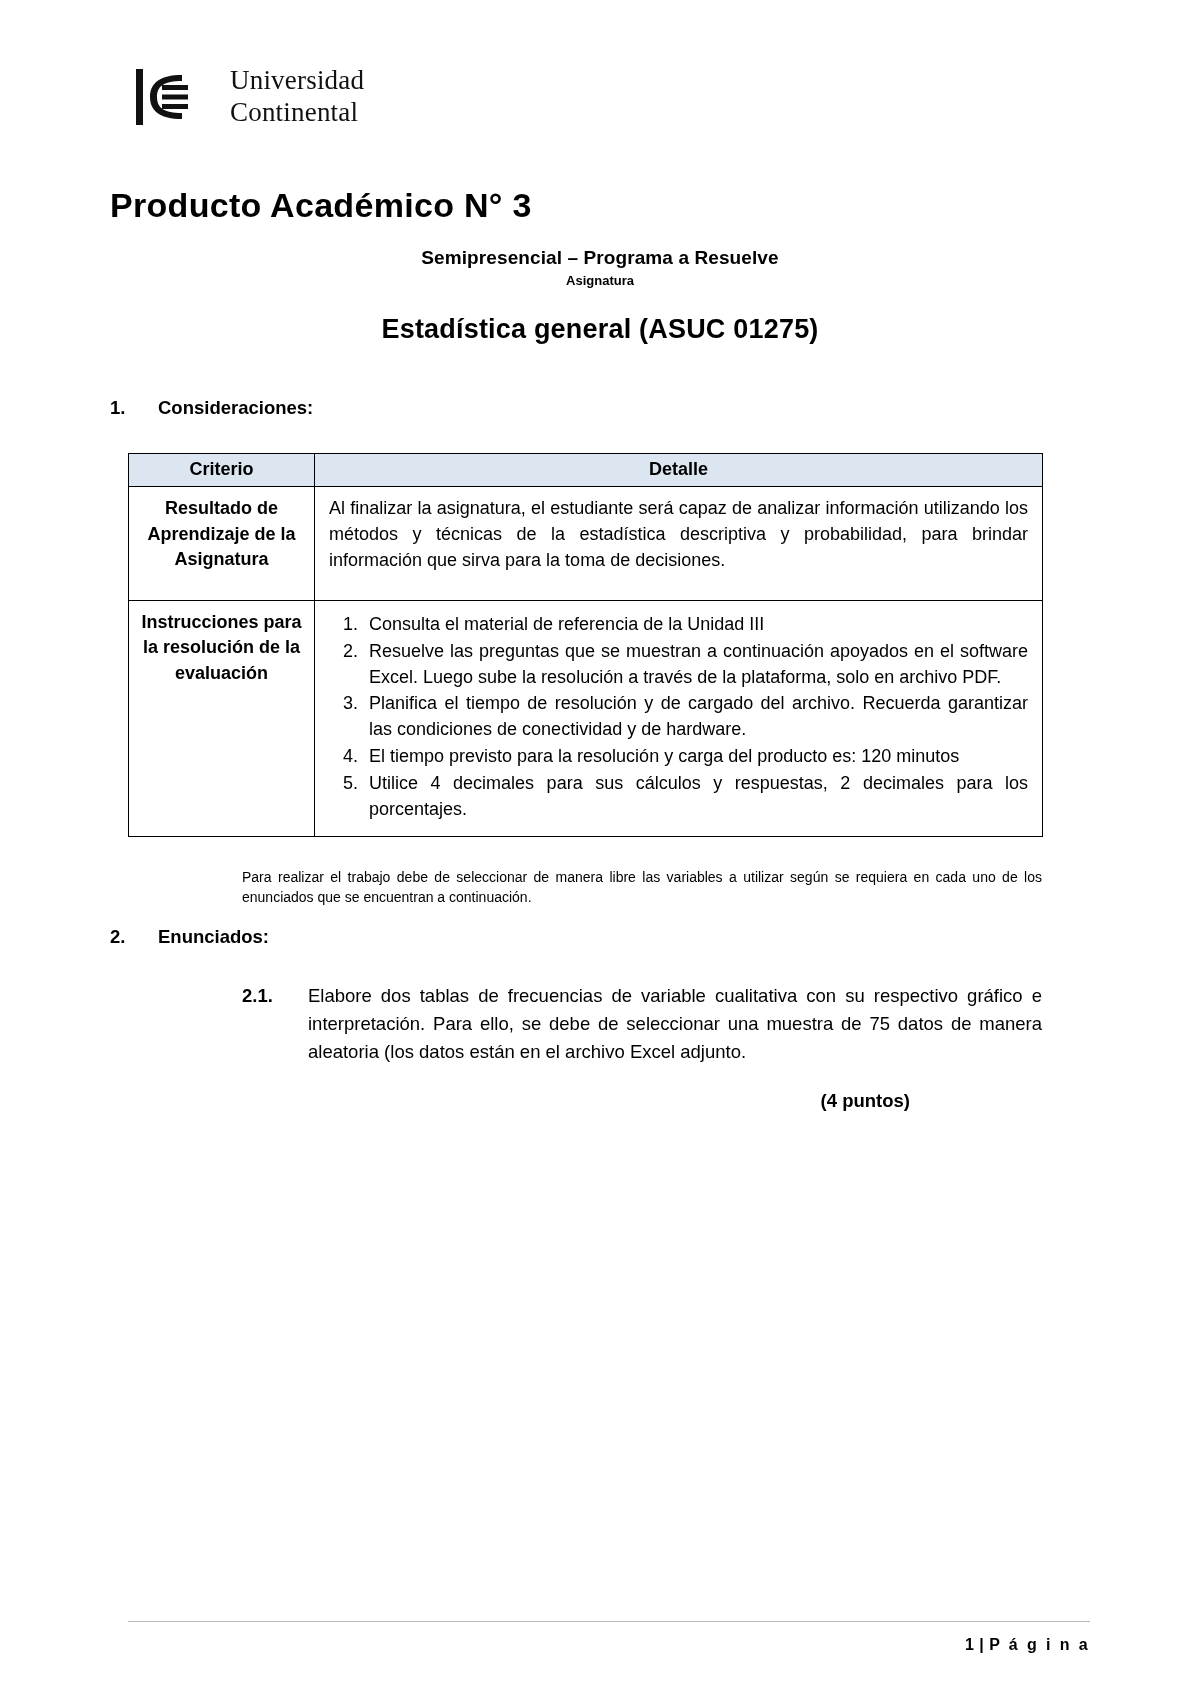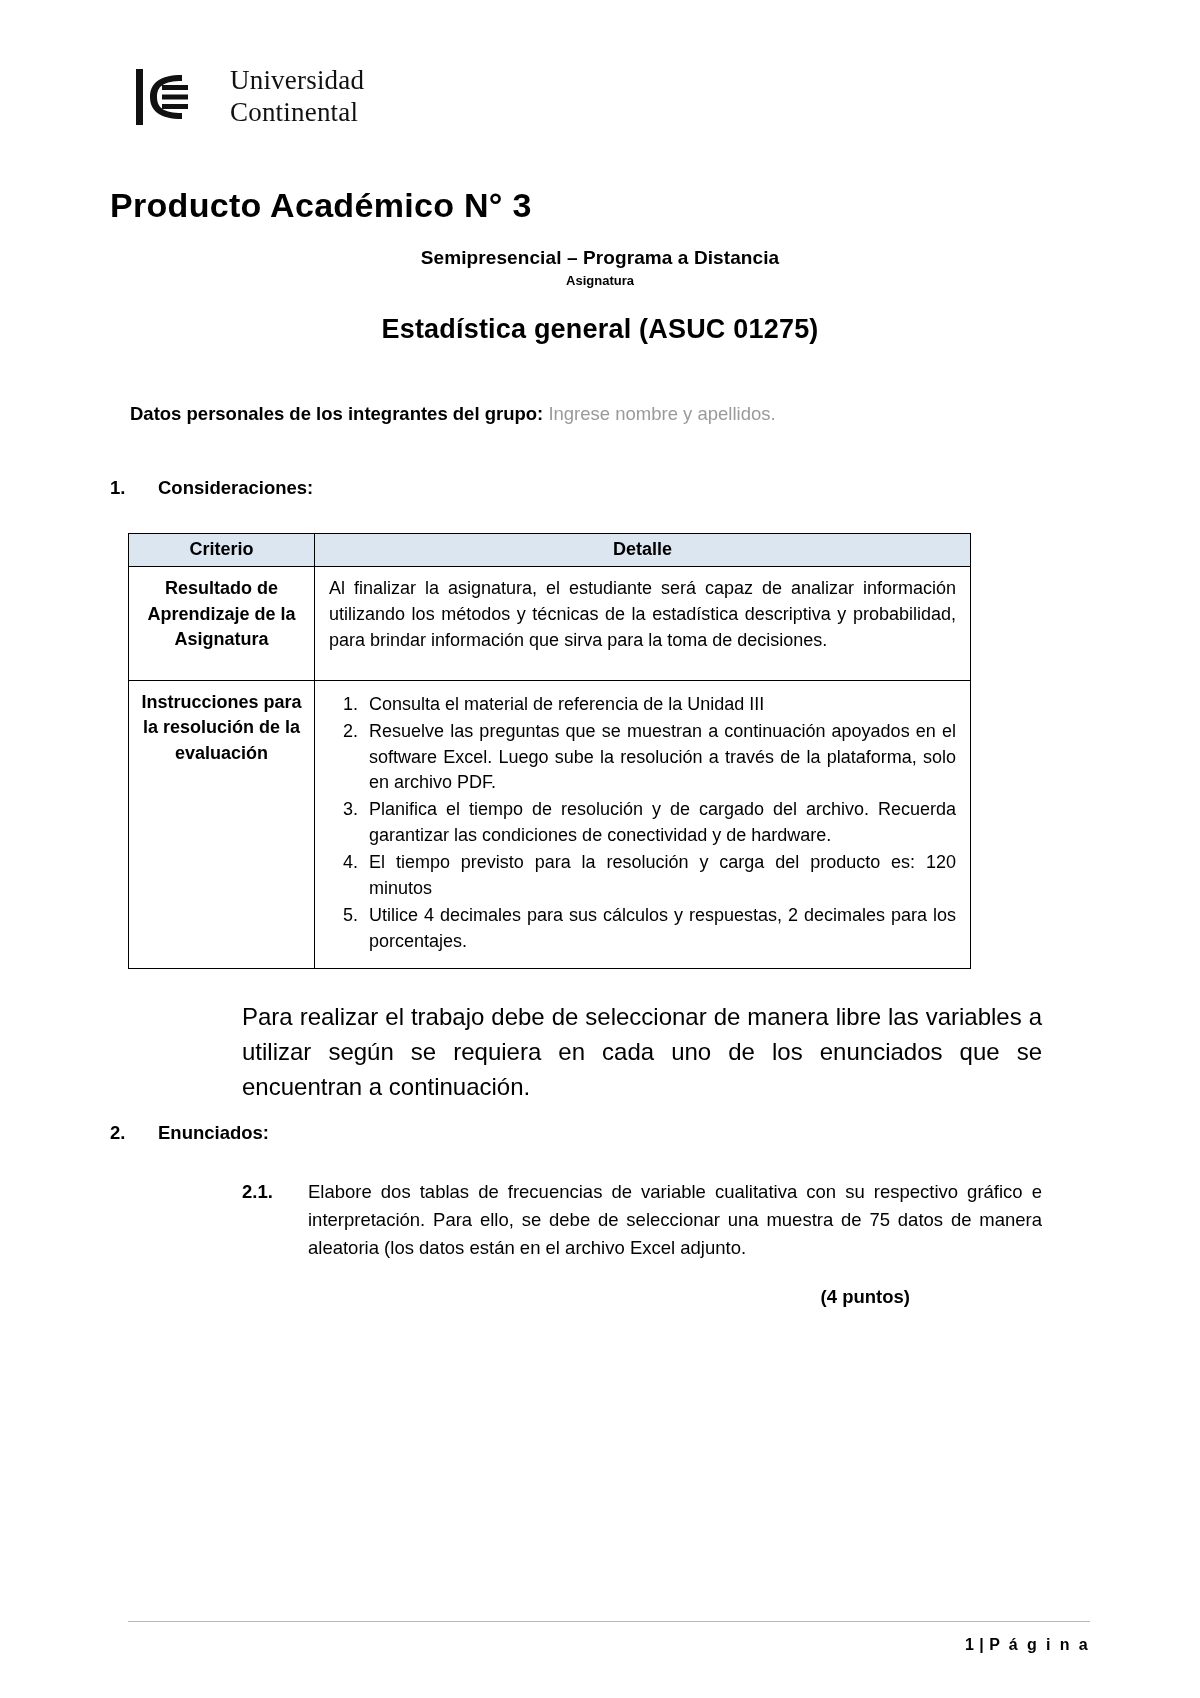--- a/index.html
+++ b/index.html
@@ -88,21 +88,21 @@
     font-size: 18.5px;
     font-weight: bold;
   }
   .section-head .num {
     width: 48px;
     flex: 0 0 48px;
   }
   
   table.criteria {
     border-collapse: collapse;
-    width: 843px;
+    width: 915px;
     margin: 34px 0 0 18px;
     table-layout: fixed;
   }
   table.criteria th, table.criteria td {
     border: 1px solid #000000;
     vertical-align: top;
   }
   table.criteria thead th {
     background: #dce6f1;
     text-align: center;
@@ -131,21 +131,21 @@
   }
   ol.steps li {
     margin-bottom: 1px;
     text-align: justify;
     padding-left: 6px;
   }
   
   .para {
     margin: 30px 0 0 132px;
     width: 800px;
-    font-size: 24px;
+    font-size: 14px;
     line-height: 1.46;
     text-align: justify;
   }
   .statement {
     margin: 34px 0 0 132px;
     width: 800px;
     display: flex;
     font-size: 18.5px;
     line-height: 1.52;
     text-align: justify;
@@ -198,27 +198,24 @@
         <rect x="32" y="43" width="26" height="5" fill="#111111"></rect>
       </svg>
     </span>
     <span class="logo-text">
       <span>Universidad</span><br>
       <span>Continental</span>
     </span>
   </div>
 
   <div class="doc-title">Producto Académico N° 3</div>
-  <div class="subtitle1">Semipresencial – Programa a Distancia</div>
+  <div class="subtitle1">Semipresencial – Programa a Resuelve</div>
   <div class="subtitle2">Asignatura</div>
   <div class="course-title">Estadística general (ASUC 01275)</div>
 
-  <div class="personal-line">
-    <span class="lbl">Datos personales de los integrantes del grupo:</span><span class="ph"> Ingrese nombre y apellidos.</span>
-  </div>
 
   <div class="section-head">
     <span class="num">1.</span>
     <span>Consideraciones:</span>
   </div>
 
   <table class="criteria">
     <colgroup>
         <col class="c1">
         <col>

